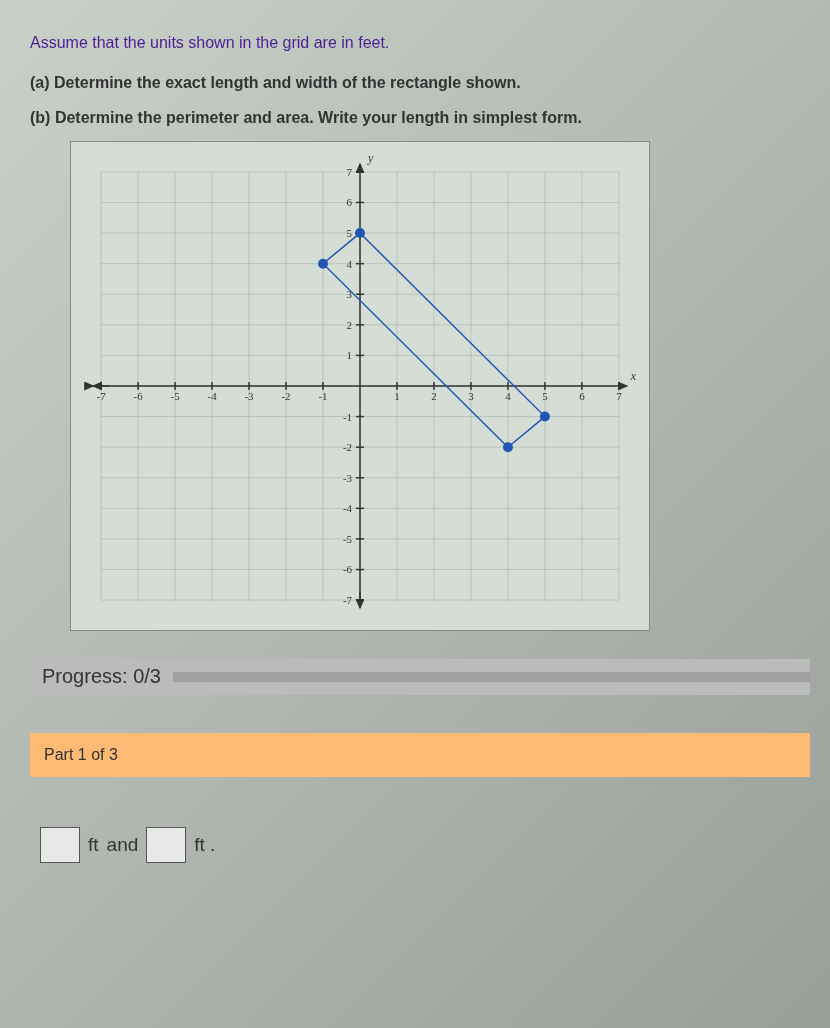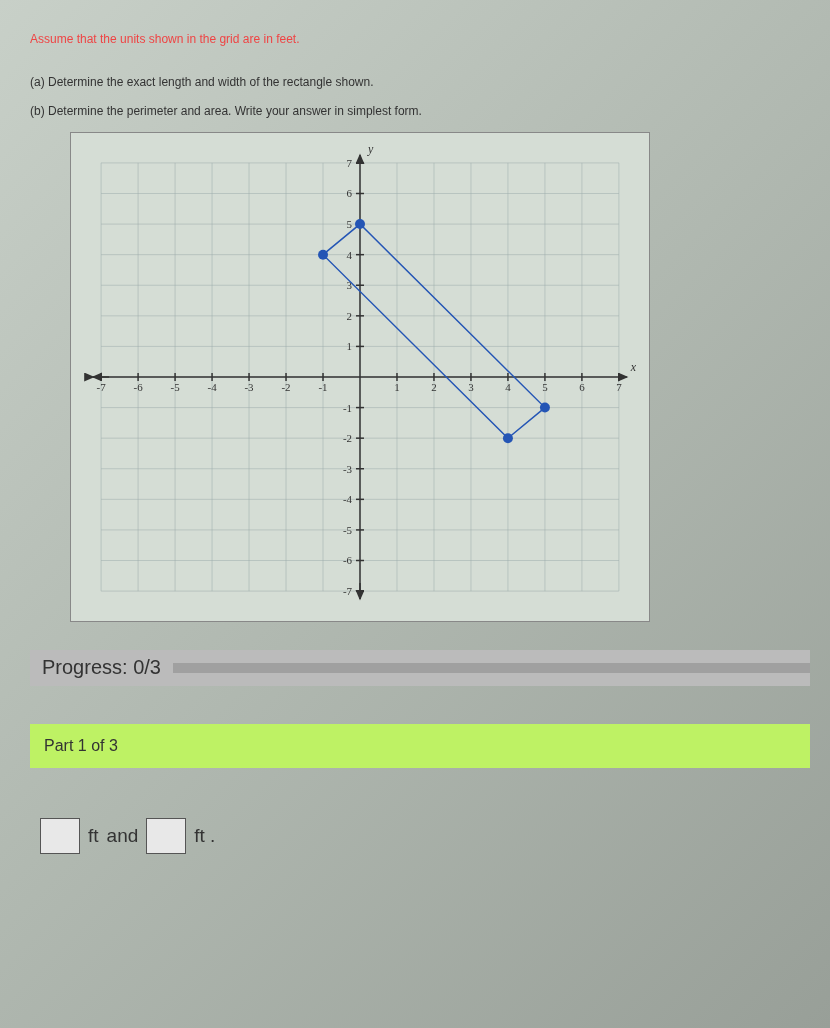--- a/index.html
+++ b/index.html
@@ -6,30 +6,31 @@
     body {
       font-family: Arial, sans-serif;
       background: linear-gradient(135deg, #c8d0c8 0%, #b0b8b0 50%, #989f98 100%);
       width: 830px;
       height: 1028px;
       padding: 30px 20px 20px 30px;
       color: #2a2a2a;
       overflow: hidden;
     }
     .question-text {
-      font-size: 12px;
+      font-size: 16px;
       line-height: 1.6;
-      margin-bottom: 24px;
-      color: #ef4444;
+      margin-bottom: 14px;
+      color: #4c1d95;
     }
     .question-part {
-      font-size: 12px;
+      font-size: 16px;
       line-height: 1.6;
       margin-bottom: 10px;
       color: #333;
+      font-weight: bold;
     }
     .chart-container {
       margin: 10px 0 20px 40px;
       width: 580px;
       height: 490px;
       border: 1px solid #888;
       background: #d5ddd5;
       position: relative;
       padding: 10px;
     }
@@ -64,21 +65,21 @@
       background: #a0a0a0;
       position: relative;
       margin-right: 0;
     }
     .progress-fill {
       height: 100%;
       width: 0%;
       background: #4a90d9;
     }
     .part-header {
-      background: #bef264;
+      background: #fdba74;
       padding: 10px 14px;
       font-size: 16px;
       color: #333;
       margin-top: 38px;
       height: 44px;
       display: flex;
       align-items: center;
     }
     .answer-row {
       margin-top: 50px;
@@ -97,21 +98,21 @@
       background: #e8e8e8;
       font-size: 16px;
       text-align: center;
     }
   </style>
 </head>
 <body>
 
 <div class="question-text">Assume that the units shown in the grid are in feet.</div>
 <div class="question-part">(a) Determine the exact length and width of the rectangle shown.</div>
-<div class="question-part">(b) Determine the perimeter and area. Write your answer in simplest form.</div>
+<div class="question-part">(b) Determine the perimeter and area. Write your length in simplest form.</div>
 
 <div class="chart-container">
   <svg class="chart-svg" viewBox="0 0 560 470">
     <defs>
       <marker id="arrowhead" markerWidth="8" markerHeight="8" refX="6" refY="3" orient="auto">
         <polygon points="0 0, 7 3, 0 6" fill="#333"></polygon>
       </marker>
     </defs>
     <g id="grid-group">
         <line x1="20" x2="20" y1="450" y2="20" class="grid-line"></line>

